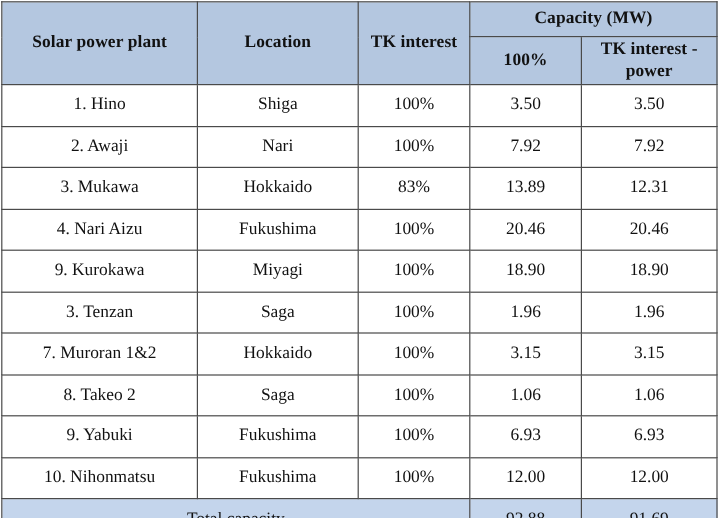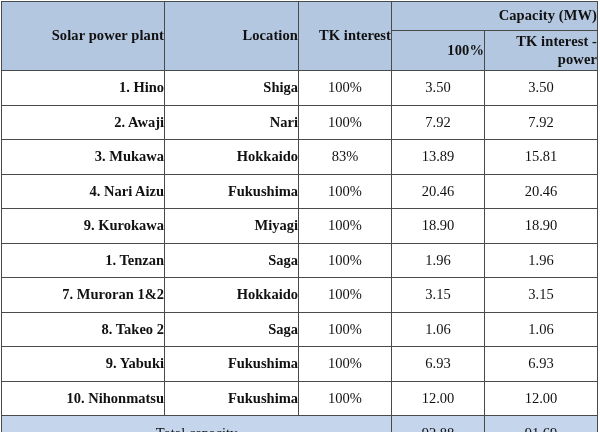--- a/index.html
+++ b/index.html
@@ -43,21 +43,21 @@
     font-size: 14.5px;
     line-height: 1.18;
     color: #111111;
     vertical-align: middle;
   }
 
   
   thead th {
     background: #b4c7e0;
     font-weight: bold;
-    text-align: right;
+    text-align: center;
     font-size: 14.5px;
     letter-spacing: 0.1px;
     padding: 3px 4px;
   }
   th.h-capacity {
     height: 28px;
   }
   th.h-rowspan {
     height: 68px;
   }
@@ -68,23 +68,22 @@
   
   tbody tr {
     height: 33.5px;
   }
   tbody td {
     background: #ffffff;
     height: 33.5px;
   }
   td.cell-plant,
   td.cell-location {
-    text-align: right;
+    text-align: center;
     padding-left: 9px;
-    font-weight: bold;
   }
   td.cell-tk,
   td.cell-cap {
     text-align: center;
   }
 
   
   tfoot td {
     background: #c4d5ec;
     height: 36px;
@@ -134,38 +133,38 @@
           <td class="cell-location">Nari</td>
           <td class="cell-tk">100%</td>
           <td class="cell-cap">7.92</td>
           <td class="cell-cap">7.92</td>
         </tr>
         <tr>
           <td class="cell-plant">3. Mukawa</td>
           <td class="cell-location">Hokkaido</td>
           <td class="cell-tk">83%</td>
           <td class="cell-cap">13.89</td>
-          <td class="cell-cap">15.81</td>
+          <td class="cell-cap">12.31</td>
         </tr>
         <tr>
           <td class="cell-plant">4. Nari Aizu</td>
           <td class="cell-location">Fukushima</td>
           <td class="cell-tk">100%</td>
           <td class="cell-cap">20.46</td>
           <td class="cell-cap">20.46</td>
         </tr>
         <tr>
           <td class="cell-plant">9. Kurokawa</td>
           <td class="cell-location">Miyagi</td>
           <td class="cell-tk">100%</td>
           <td class="cell-cap">18.90</td>
           <td class="cell-cap">18.90</td>
         </tr>
         <tr>
-          <td class="cell-plant">1. Tenzan</td>
+          <td class="cell-plant">3. Tenzan</td>
           <td class="cell-location">Saga</td>
           <td class="cell-tk">100%</td>
           <td class="cell-cap">1.96</td>
           <td class="cell-cap">1.96</td>
         </tr>
         <tr>
           <td class="cell-plant">7. Muroran 1&amp;2</td>
           <td class="cell-location">Hokkaido</td>
           <td class="cell-tk">100%</td>
           <td class="cell-cap">3.15</td>

